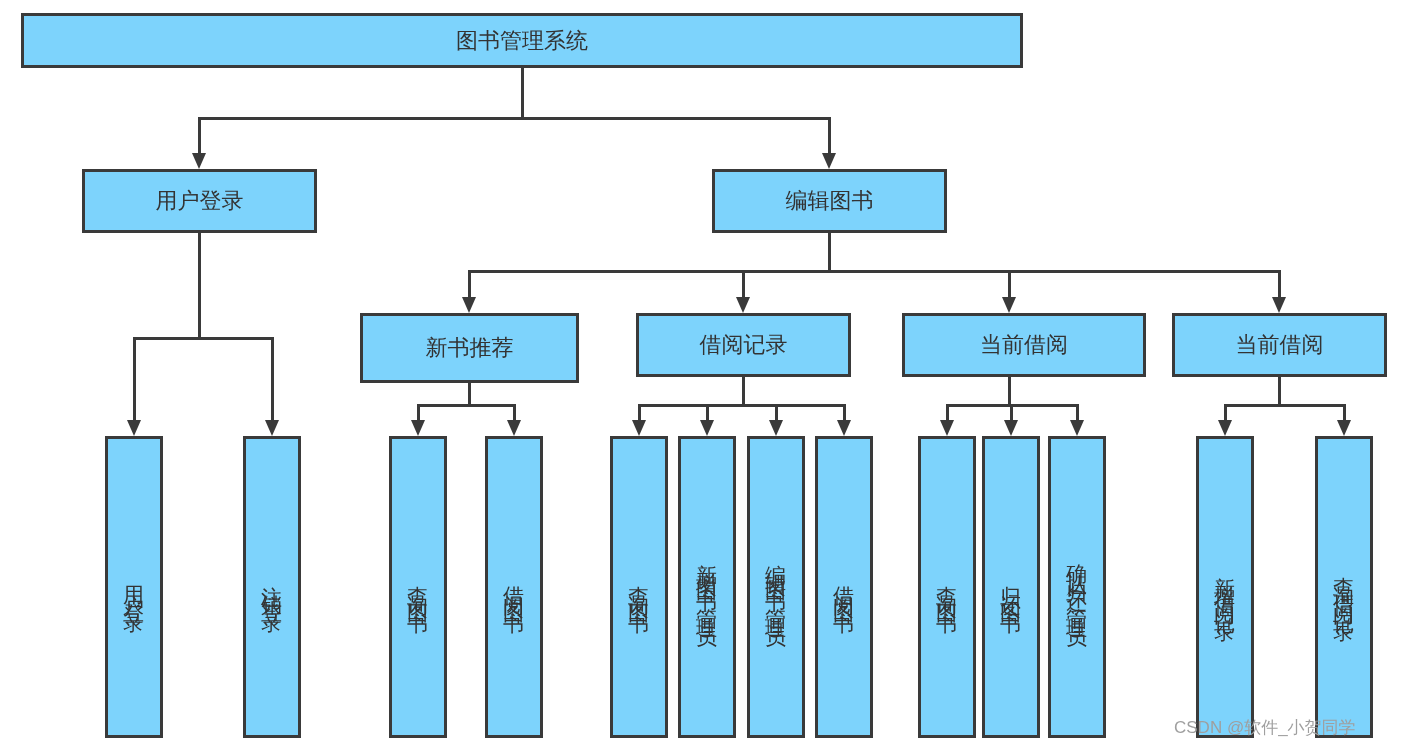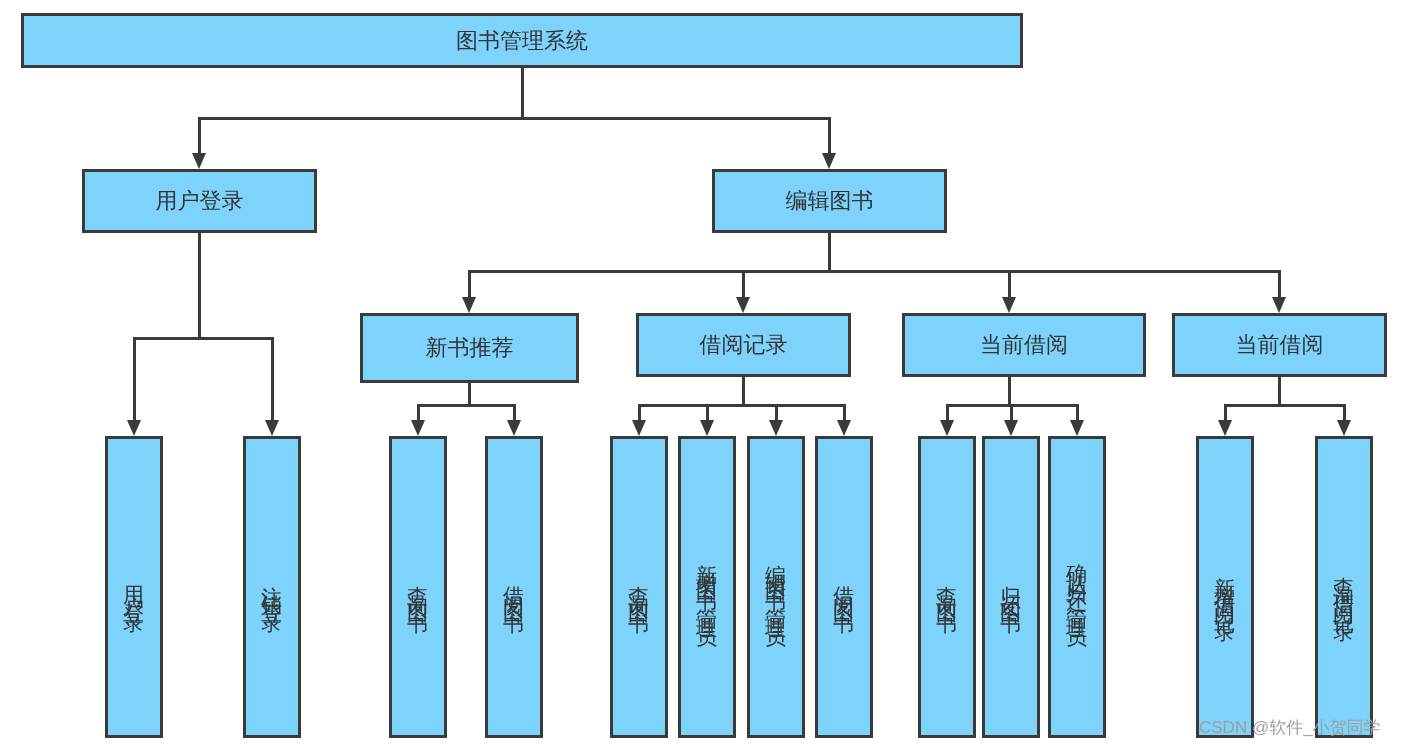--- a/index.html
+++ b/index.html
@@ -36,21 +36,21 @@
   .vline, .hline { position: absolute; background: var(--line, #3a3a3a); }
   .arrowhead {
     position: absolute;
     width: 0; height: 0;
     border-left: 7px solid transparent;
     border-right: 7px solid transparent;
     border-top: 16px solid var(--line, #3a3a3a);
   }
   .watermark {
     position: absolute;
-    left: 1199px;
+    left: 1174px;
     top: 716px;
     font-size: 17px;
     color: var(--wm, #9f9f9f);
     white-space: nowrap;
     z-index: 5;
   }
 </style>
 </head>
 <body style="--line: #3a3a3a; --text: #333333; --wm: #9f9f9f; --bg: #ffffff;">
 

